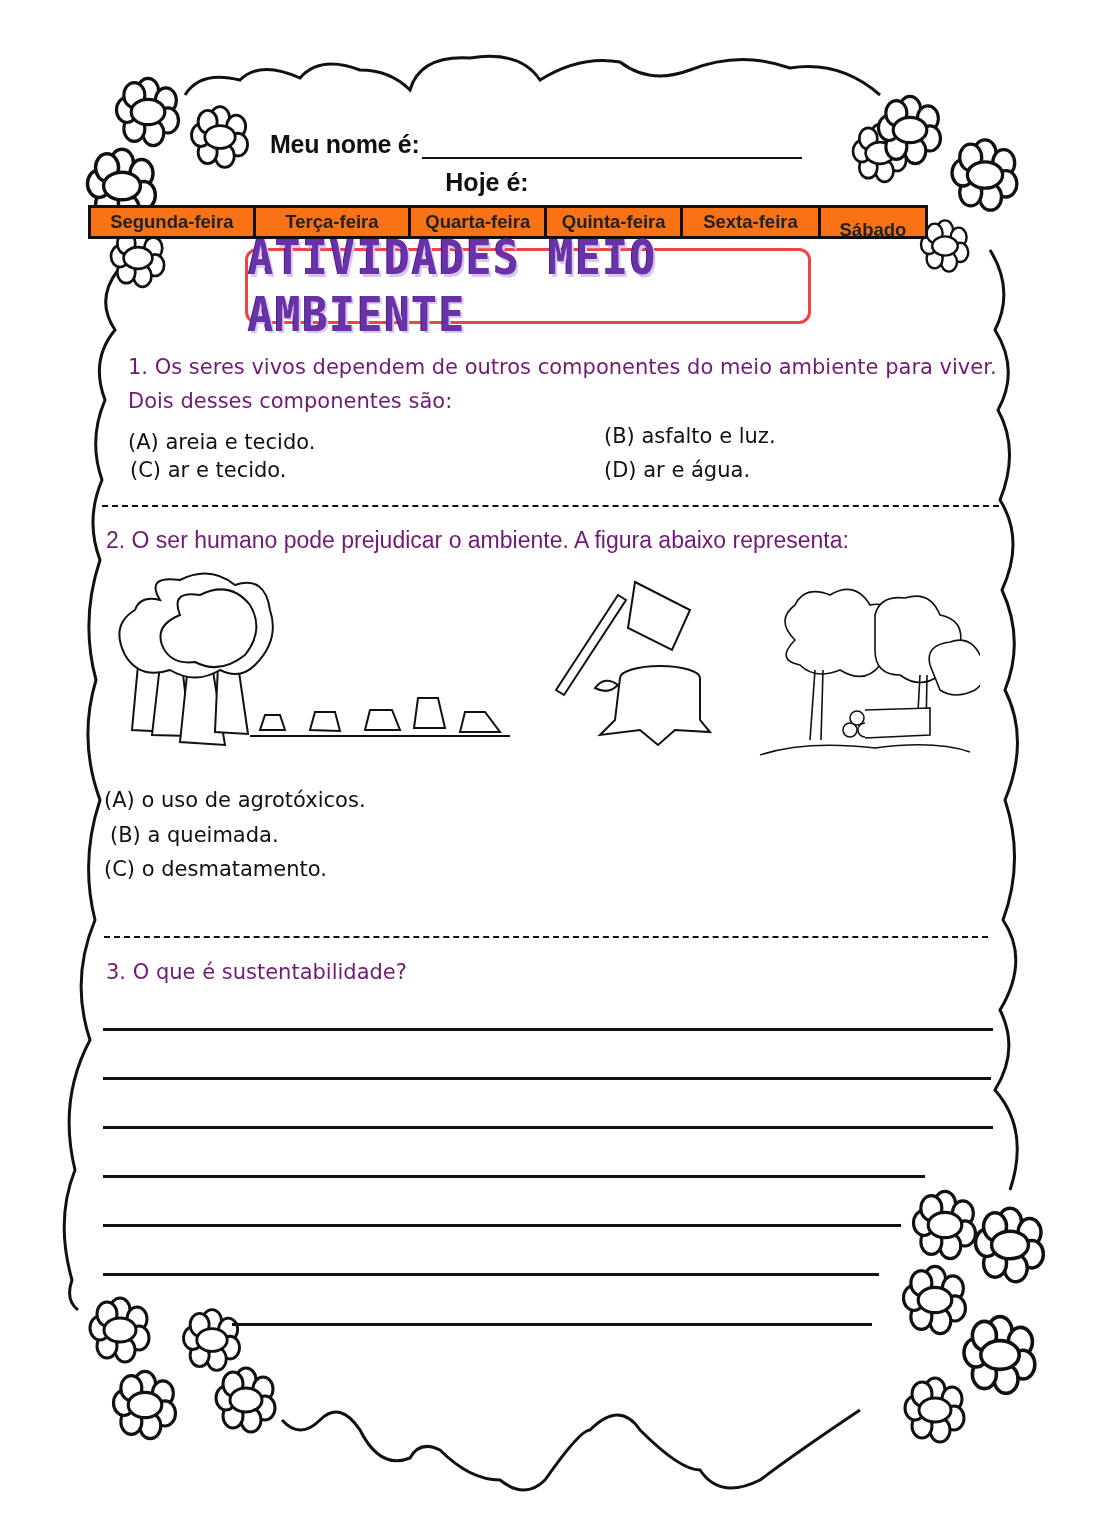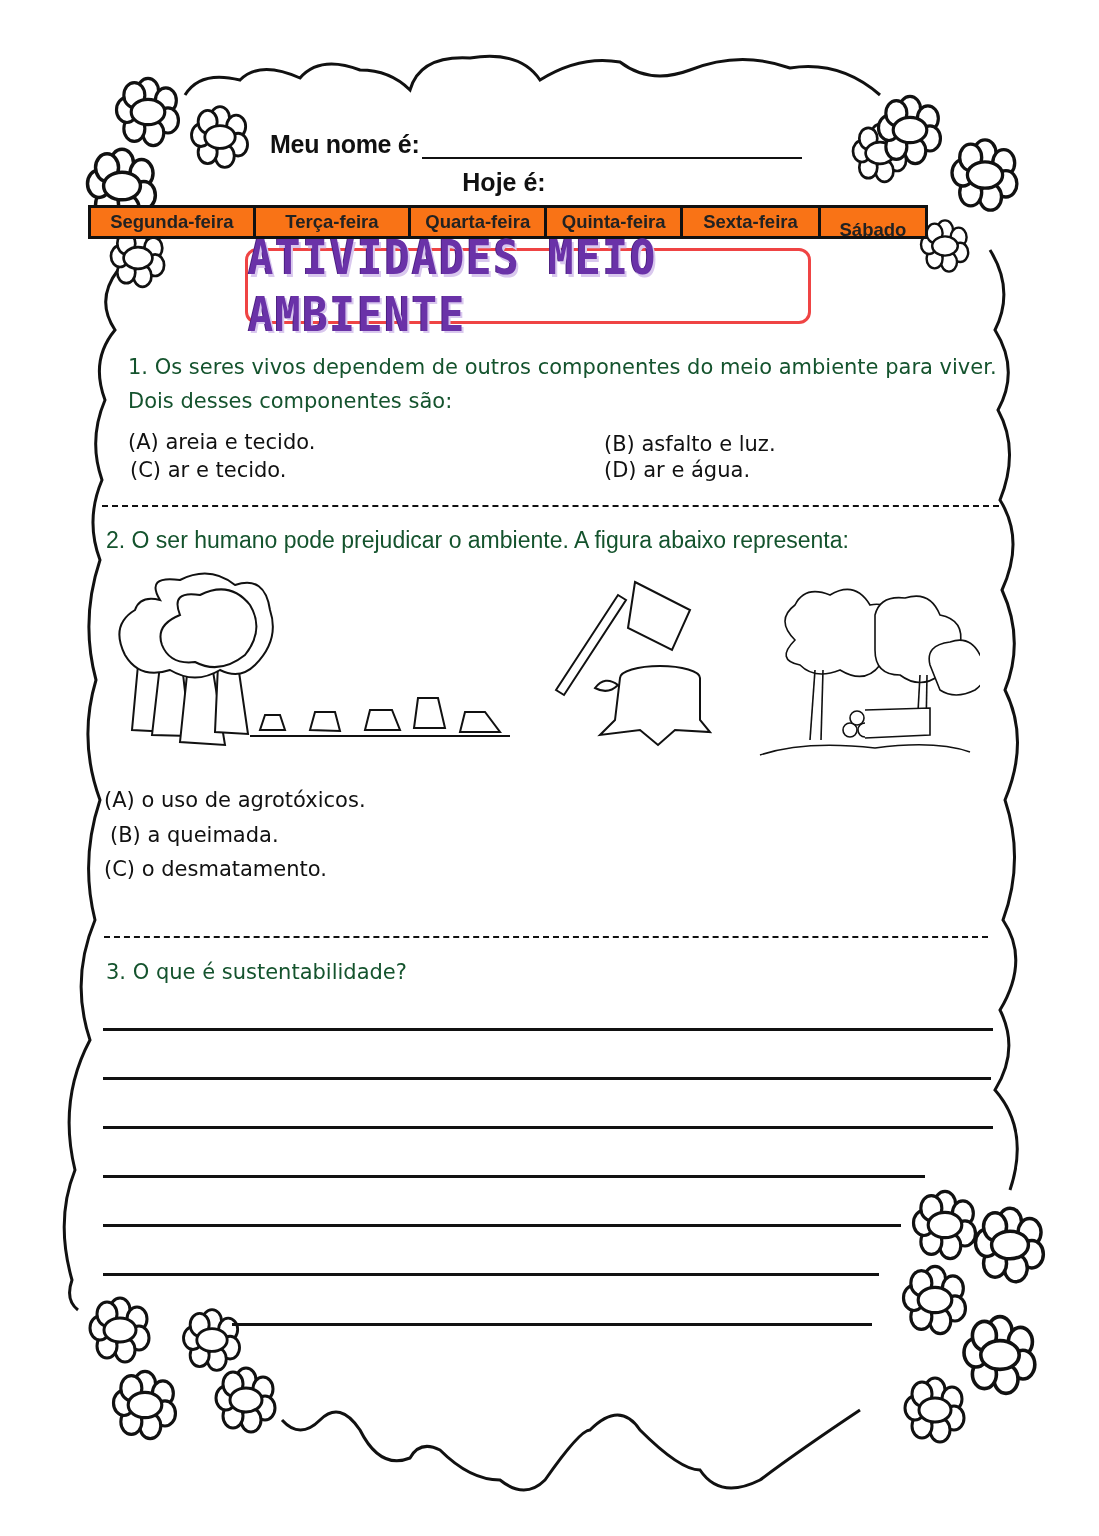--- a/index.html
+++ b/index.html
@@ -2,31 +2,31 @@
 <html><head>
   <meta charset="utf-8">
   <style>
     html, body { margin: 0; padding: 0; background: #ffffff; }
     body { width: 1099px; height: 1536px; position: relative; overflow: hidden; font-family: "DejaVu Sans", sans-serif; color: #111; }
 
     .border-svg { position: absolute; left: 0; top: 0; width: 1099px; height: 1536px; pointer-events: none; }
 
     .name-row { position: absolute; left: 270px; top: 130px; font-family: "Liberation Sans", sans-serif; font-weight: bold; font-size: 25px; letter-spacing: -0.3px; display: flex; align-items: flex-end; }
     .name-line { display: inline-block; width: 380px; border-bottom: 2px solid #111; height: 26px; margin-left: 2px; }
-    .date-row { position: absolute; left: 0; width: 974px; top: 168px; text-align: center; font-family: "Liberation Sans", sans-serif; font-weight: bold; font-size: 25px; padding-left: 17px; }
+    .date-row { position: absolute; left: 0; width: 974px; top: 168px; text-align: center; font-family: "Liberation Sans", sans-serif; font-weight: bold; font-size: 25px; padding-left: 0px; }
     .date-row span { margin-left: 0px; }
 
     .days { position: absolute; left: 88px; top: 205px; width: 840px; height: 34px; display: flex; border: 3px solid #111; box-sizing: border-box; background: #f97316; }
     .day { flex: 1 1 auto; border-right: 3px solid #111; display: flex; align-items: center; justify-content: center; font-family: "Liberation Sans", sans-serif; font-weight: bold; font-size: 18.5px; color: #222; cursor: pointer; }
     .day:last-child { border-right: none; margin-top: 16px; }
 
     .title-box { position: absolute; left: 245px; top: 248px; width: 566px; height: 76px; border: 3px solid #ef4444; border-radius: 12px; box-sizing: border-box; background: #fff; display: flex; align-items: center; justify-content: center; }
     .title-text { font-family: "DejaVu Sans Mono", monospace; font-weight: bold; font-size: 42px; color: #6a32a8; letter-spacing: 2px; text-shadow: 2px 2px 0 #d9c8ee, -1px 0 0 #4b1f80; transform: scaleY(1.15); }
 
-    .q { position: absolute; font-family: "DejaVu Sans", sans-serif; font-size: 21px; line-height: 34px; color: #14532d; }
+    .q { position: absolute; font-family: "DejaVu Sans", sans-serif; font-size: 21px; line-height: 34px; color: #701a75; }
     .q1 { left: 128px; top: 350px; width: 870px; }
     .q1-text { display: block; }
     .opt-grid { position: absolute; left: 128px; top: 419px; width: 870px; font-family: "DejaVu Sans", sans-serif; font-size: 21px; line-height: 34px; }
     .opt-grid .opt { position: absolute; white-space: nowrap; cursor: pointer; }
 
     .dash { position: absolute; border-top: 2px dashed #111; height: 0; }
     .dash1 { left: 102px; top: 505px; width: 897px; }
     .dash2 { left: 104px; top: 936px; width: 884px; }
 
     .q2 { left: 106px; top: 523px; font-family: "Liberation Sans", sans-serif; font-size: 23px; }
@@ -104,21 +104,21 @@
 
 <div class="title-box">
   <span class="title-text">ATIVIDADES MEIO AMBIENTE</span>
 </div>
 
 <div class="q q1">
   <span class="q1-text">1. Os seres vivos dependem de outros componentes do meio ambiente para viver. Dois desses componentes são:</span>
 </div>
 <div class="opt-grid">
   <span class="opt" style="left:0;top:6px">(A) areia e tecido.</span>
-  <span class="opt" style="left:476px;top:8px">(B) asfalto e luz.</span>
+  <span class="opt" style="left:476px;top:0">(B) asfalto e luz.</span>
   <span class="opt" style="left:2px;top:34px">(C) ar e tecido.</span>
   <span class="opt" style="left:476px;top:34px">(D) ar e água.</span>
 </div>
 
 <div class="dash dash1"></div>
 
 <div class="q q2">2. O ser humano pode prejudicar o ambiente. A figura abaixo representa:</div>
 
 <svg class="figures" viewBox="0 0 880 210" xmlns="http://www.w3.org/2000/svg">
 

